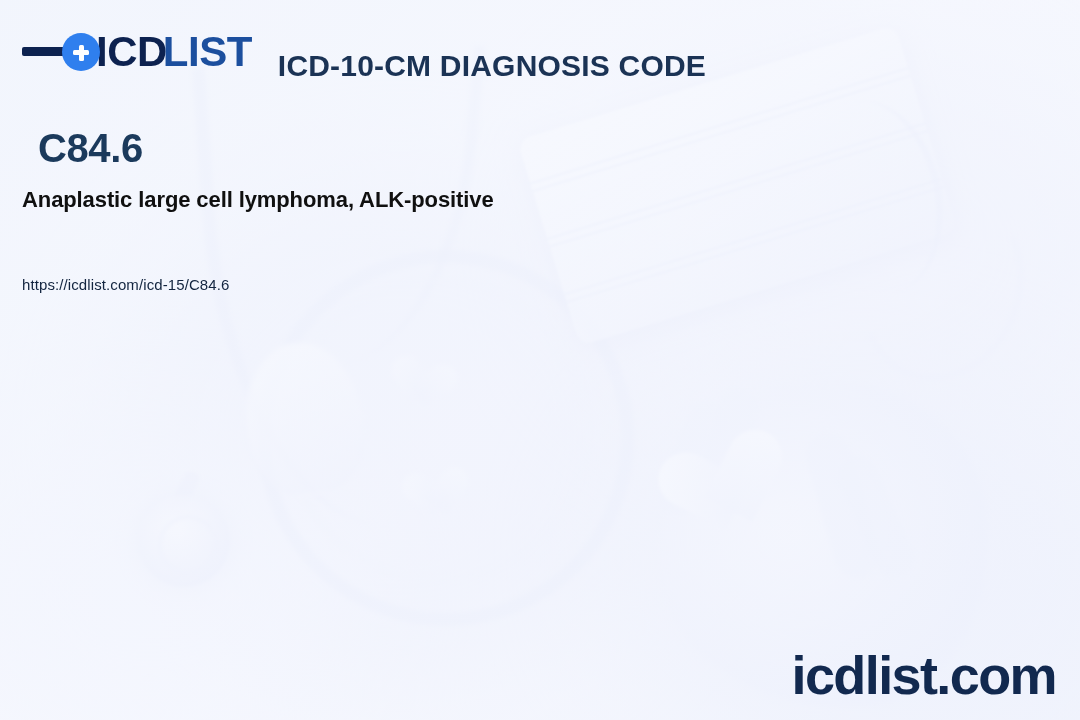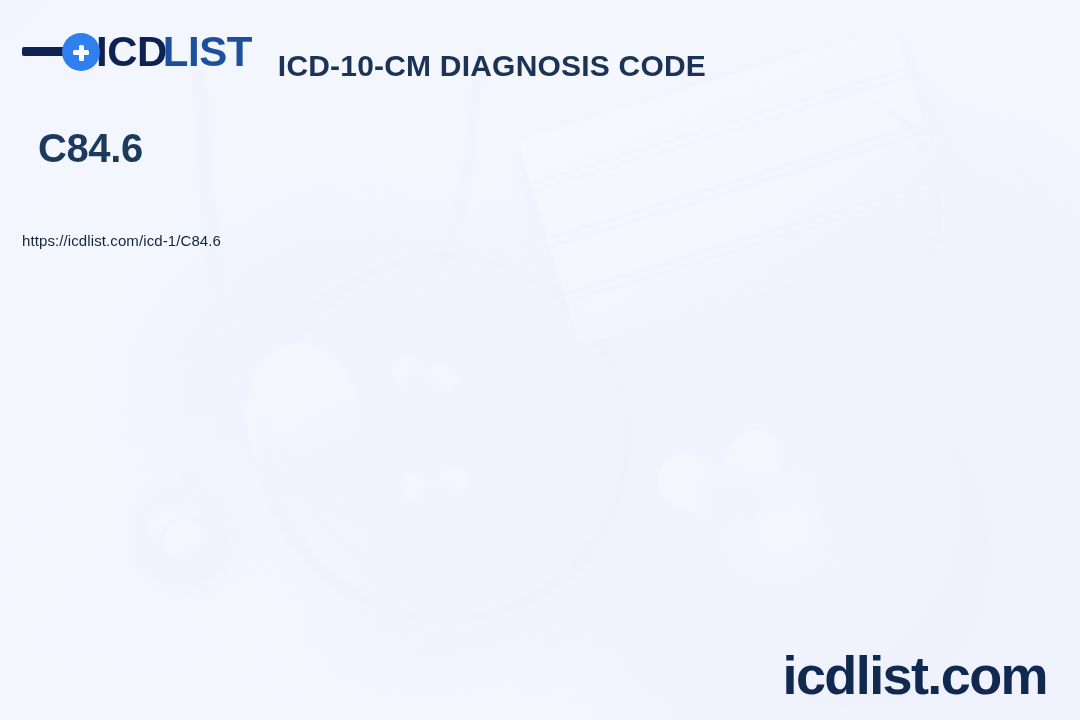--- a/index.html
+++ b/index.html
@@ -324,21 +324,21 @@
     font-size: 15px;
     font-weight: normal;
     color: #12243f;
     margin: 62px 0 0 0;
     letter-spacing: 0.1px;
   }
 
   
   #footer-brand {
     position: absolute;
-    right: 33px;
+    right: 24px;
     bottom: 18px;
     font-size: 54px;
     font-weight: bold;
     color: #12294f;
     letter-spacing: -1.6px;
     line-height: 1;
   }
 </style>
 </head>
 <body>
@@ -390,19 +390,20 @@
         <span class="logo-dash"></span>
         <span class="logo-plus"></span>
         <span class="logo-word logo-icd">ICD</span>
           <span class="logo-word logo-list">LIST</span>
       </div>
       <div id="header-title">ICD-10-CM DIAGNOSIS CODE</div>
     </div>
 
     <div id="main">
       <h1 id="code-title">C84.6</h1>
-      <p id="code-url">https://icdlist.com/icd-1/C84.6</p>
+      <p id="code-description">Anaplastic large cell lymphoma, ALK-positive</p>
+      <p id="code-url">https://icdlist.com/icd-15/C84.6</p>
     </div>
 
     <div id="footer-brand">icdlist.com</div>
 
   </div>
 </div>
 
 </body></html>

